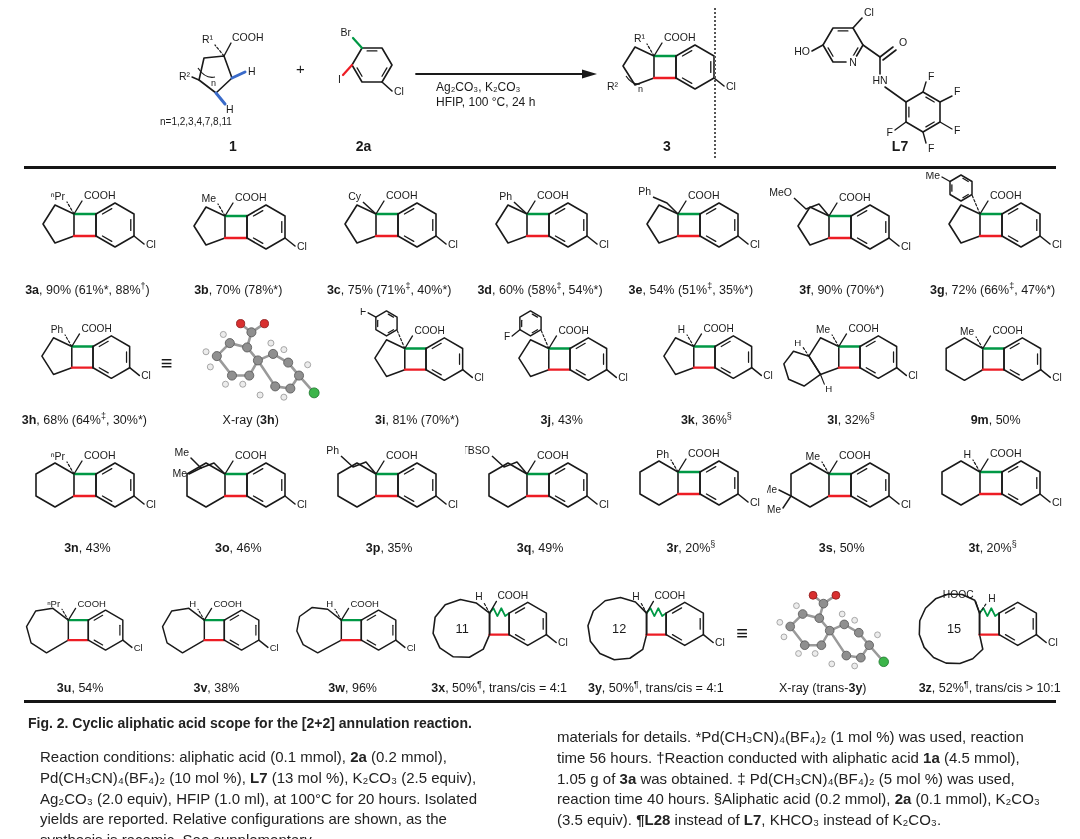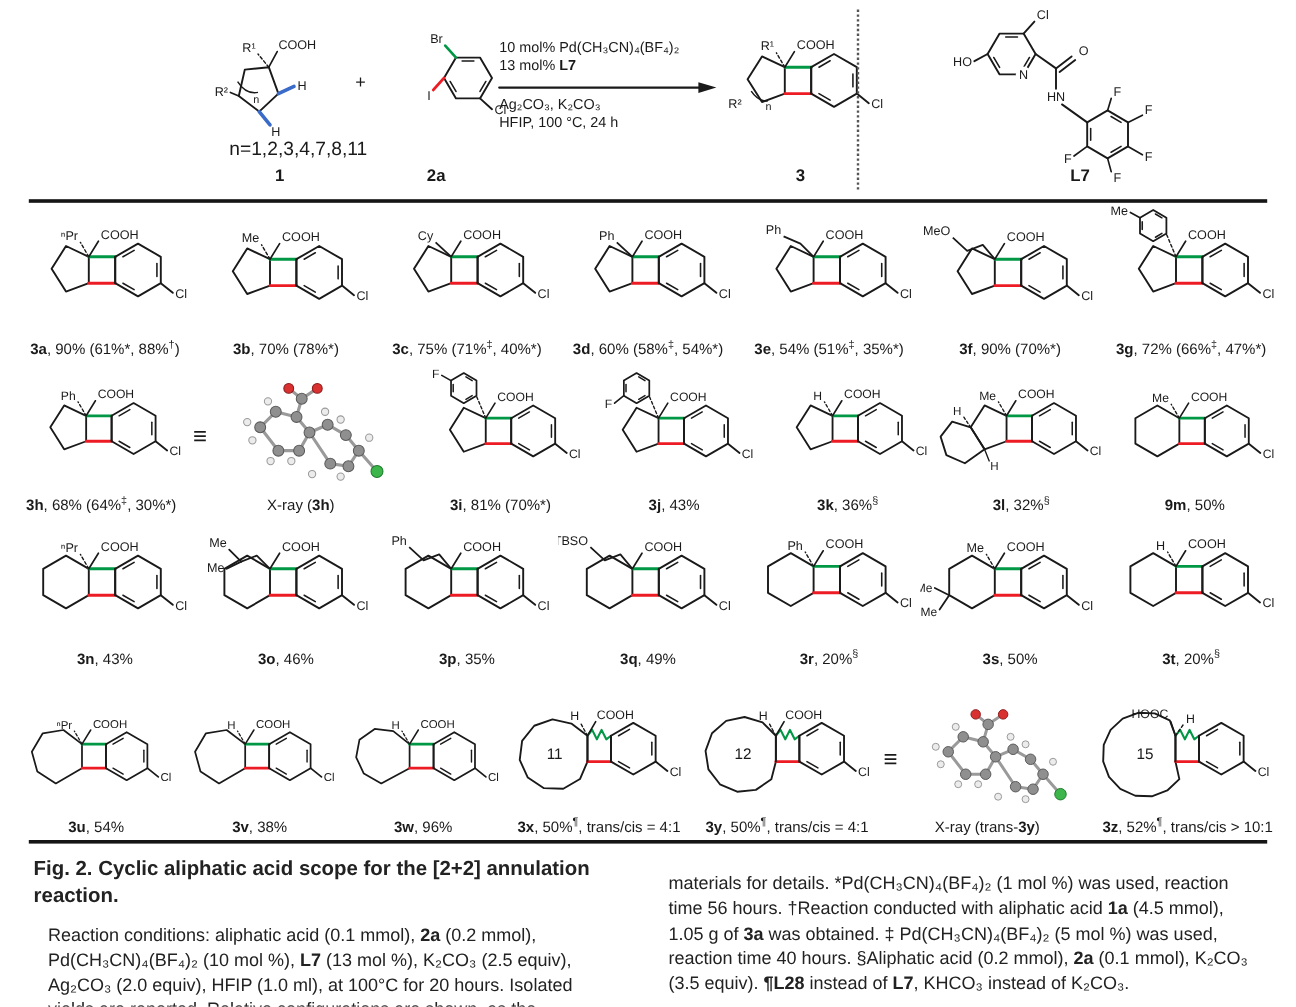--- a/index.html
+++ b/index.html
@@ -18,21 +18,21 @@
   svg text{font-family:"Liberation Sans","DejaVu Sans",sans-serif}
   #grid{position:absolute;top:172px;left:12px;width:1056px}
   .row{display:flex;align-items:flex-end;justify-content:space-between}
   .c{flex:1 1 0;min-width:0;display:flex;flex-direction:column;align-items:center;justify-content:flex-end}
   .c svg{max-width:100%;height:auto}
   .xwrap{display:flex;flex-direction:row;align-items:center}
   .equiv{font-size:20px;font-weight:bold;padding:0 2px;color:#1a1a1a}
   .cell-label{font-size:12.5px;text-align:center;white-space:nowrap;margin-top:1px}
   sup{font-size:9px}
   #caption{position:absolute;top:712px;left:28px;width:1032px;font-size:15px;line-height:20.8px;color:#222}
-  .cap-title{font-weight:bold;font-size:17px;line-height:23px}
+  .cap-title{font-weight:bold;font-size:14px;line-height:23px}
   .cap-col-left{position:absolute;left:0;top:0;width:488px}
   .cap-col-right{position:absolute;left:517px;top:3px;width:515px}
   .cap-col-left p,.cap-col-right p{margin:12px}
 </style>
 </head>
 <body>
 
 <div id="fig">
   <div id="scheme">
     <div class="abs" id="rx1" style="left:168px;top:18px"><svg width="130" height="100" viewBox="0 0 130 100">
@@ -43,45 +43,41 @@
           <text x="45" y="25" text-anchor="end" font-size="10.5" font-weight="normal" fill="#1a1a1a">R¹</text>
           <line x1="64" y1="60" x2="77" y2="54" stroke="#3a6bc9" stroke-width="3" stroke-linecap="round"></line>
           <text x="80" y="57" text-anchor="start" font-size="10.5" font-weight="normal" fill="#1a1a1a">H</text>
           <line x1="48" y1="75" x2="57" y2="86" stroke="#3a6bc9" stroke-width="3" stroke-linecap="round"></line>
           <text x="58" y="95" text-anchor="start" font-size="10.5" font-weight="normal" fill="#1a1a1a">H</text>
           <line x1="31" y1="62" x2="24" y2="59" stroke="#1a1a1a" stroke-width="1.4" stroke-linecap="round"></line>
           <text x="22" y="62" text-anchor="end" font-size="10.5" font-weight="normal" fill="#1a1a1a">R²</text>
           <path d="M30,50 q7,11 17,9" fill="none" stroke="#1a1a1a" stroke-width="1.2"></path>
           <text x="43" y="68" text-anchor="start" font-size="9" font-weight="normal" fill="#1a1a1a">n</text>
         </svg></div>
-    <div class="abs" id="rx1-note" style="left:160px;top:116px;width:146px;text-align:right;font-size:16px">n=1,2,3,4,7,8,11</div>
+    <div class="abs" id="rx1-note" style="left:160px;top:116px;width:146px;text-align:left;font-size:10px">n=1,2,3,4,7,8,11</div>
     <div class="abs scheme-id" style="left:168px;top:138px;width:130px">1</div>
     <div class="abs" id="plus" style="left:296px;top:60px;font-size:15px">+</div>
-    <div class="abs" id="cmp2a" style="left:324px;top:18px"><svg width="115" height="100" viewBox="0 0 115 100">
+    <div class="abs" id="cmp2a" style="left:306px;top:18px"><svg width="115" height="100" viewBox="0 0 115 100">
           <polygon points="56,30 76,30 86,47 76,64 56,64 46,47" fill="none" stroke="#1a1a1a" stroke-width="1.6" stroke-linejoin="round"></polygon>
           <line x1="61.1" y1="32.89" x2="70.89999999999999" y2="32.89" stroke="#1a1a1a" stroke-width="1.3" stroke-linecap="round"></line>
           <line x1="80.89999999999999" y1="49.89" x2="76" y2="58.22" stroke="#1a1a1a" stroke-width="1.3" stroke-linecap="round"></line>
           <line x1="56" y1="58.22" x2="51.1" y2="49.89" stroke="#1a1a1a" stroke-width="1.3" stroke-linecap="round"></line>
           <line x1="56" y1="30" x2="47" y2="20" stroke="#009845" stroke-width="2.2" stroke-linecap="round"></line>
           <text x="45" y="18" text-anchor="end" font-size="10.5" font-weight="normal" fill="#1a1a1a">Br</text>
           <line x1="46" y1="47" x2="37" y2="57" stroke="#ed1c24" stroke-width="2.2" stroke-linecap="round"></line>
           <text x="35" y="65" text-anchor="end" font-size="10.5" font-weight="normal" fill="#1a1a1a">I</text>
           <line x1="76" y1="64" x2="86" y2="73" stroke="#1a1a1a" stroke-width="1.6" stroke-linecap="round"></line>
           <text x="88" y="77" text-anchor="start" font-size="10.5" font-weight="normal" fill="#1a1a1a">Cl</text>
         </svg></div>
     <div class="abs scheme-id" style="left:306px;top:138px;width:115px">2a</div>
-    <div class="abs cond" id="cond-above" style="left:416px;top:32px">
-      <div>10 mol% Pd(CH₃CN)₄(BF₄)₂</div>
-      <div id="cond-a2">13 mol% <b>L7</b></div>
-    </div>
     <div class="abs" id="arrow" style="left:414px;top:66px"><svg width="185" height="12" viewBox="0 0 185 12">
           <line x1="2" y1="6" x2="172" y2="6" stroke="#1a1a1a" stroke-width="1.8" stroke-linecap="round"></line>
           <polygon points="183,6 168,1.5 168,10.5" fill="#1a1a1a"></polygon>
         </svg></div>
-    <div class="abs cond" style="left:416px;top:80px">
+    <div class="abs cond" style="left:436px;top:80px">
       <div>Ag₂CO₃, K₂CO₃</div>
       <div>HFIP, 100 °C, 24 h</div>
     </div>
     <div class="abs" id="prod3" style="left:592px;top:14px"><svg width="150" height="104" viewBox="0 0 150 104">
           <polygon points="62,42 43,33 31,52 43,71 62,64" fill="none" stroke="#1a1a1a" stroke-width="1.6" stroke-linejoin="round"></polygon>
           <line x1="62" y1="42" x2="84" y2="42" stroke="#009845" stroke-width="2.4" stroke-linecap="round"></line>
           <line x1="62" y1="64" x2="84" y2="64" stroke="#ed1c24" stroke-width="2.4" stroke-linecap="round"></line>
           <line x1="84" y1="42" x2="84" y2="64" stroke="#1a1a1a" stroke-width="1.6" stroke-linecap="round"></line>
           <polygon points="84,42 103,31 122,42 122,64 103,75 84,64" fill="none" stroke="#1a1a1a" stroke-width="1.6" stroke-linejoin="round"></polygon>
           <line x1="90.46000000000001" y1="42" x2="99.77" y2="36.61" stroke="#1a1a1a" stroke-width="1.3" stroke-linecap="round"></line>

